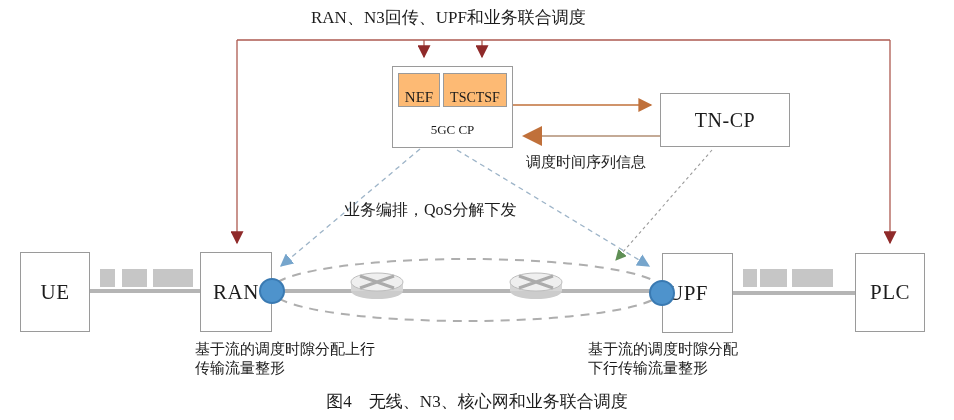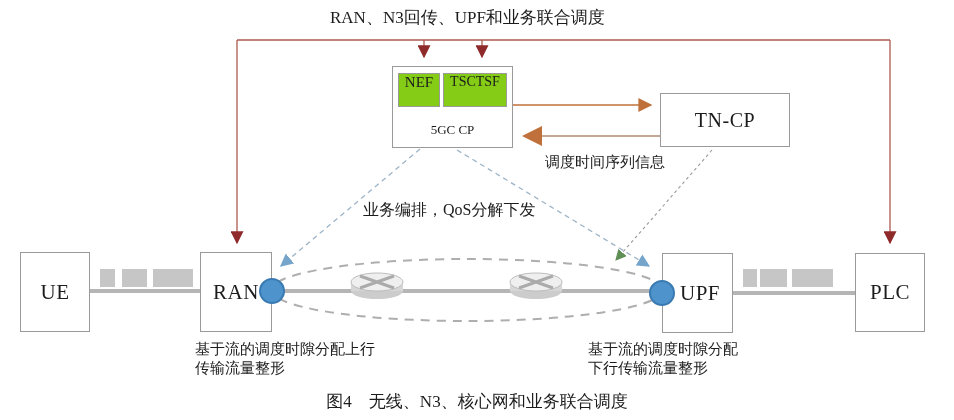--- a/index.html
+++ b/index.html
@@ -9,45 +9,45 @@
     overflow:hidden;
   }
   .layer-svg{position:absolute;left:0;top:0;z-index:3;pointer-events:none;}
   .box{
     position:absolute;background:#ffffff;border:1.5px solid #9a9a9a;
     display:flex;align-items:center;justify-content:center;
     z-index:2;box-sizing:border-box;
   }
   .node-label{font-size:21px;letter-spacing:.5px;}
   .small-node-label{font-size:15px;}
-  .cp-inner{position:absolute;background:#84cc16;border:1.3px solid #9a9a9a;
-    display:flex;align-items:flex-start;justify-content:center;box-sizing:border-box;}
+  .cp-inner{position:absolute;background:#fdba74;border:1.3px solid #9a9a9a;
+    display:flex;align-items:flex-end;justify-content:center;box-sizing:border-box;}
   .cp-title{position:absolute;left:0;right:0;bottom:9px;text-align:center;font-size:13px;}
-  .lbl{position:absolute;z-index:4;white-space:nowrap;margin-left:19px;}
+  .lbl{position:absolute;z-index:4;white-space:nowrap;}
   .lbl-top{font-size:17px;}
   .lbl-edge{font-size:15px;}
   .lbl-orch{font-size:16px;}
   .note{position:absolute;z-index:4;font-size:15px;line-height:19px;}
   .caption{position:absolute;left:0;right:0;top:390px;text-align:center;
     font-size:17px;z-index:4;}
 </style>
 </head>
 <body>
 
 <div class="stage">
 
   <div class="box" style="left:20px;top:252px;width:70px;height:80px;">
     <span class="node-label">UE</span>
   </div>
 
   <div class="box" style="left:200px;top:252px;width:72px;height:80px;">
     <span class="node-label">RAN</span>
   </div>
 
-  <div class="box" style="left:662px;top:253px;width:71px;height:80px;justify-content:flex-end;padding-right:12px;">
+  <div class="box" style="left:662px;top:253px;width:71px;height:80px;justify-content:flex-end;padding-right:24px;">
     <span class="node-label">UPF</span>
   </div>
 
   <div class="box" style="left:855px;top:253px;width:70px;height:79px;">
     <span class="node-label">PLC</span>
   </div>
 
   <div class="box" style="left:392px;top:66px;width:121px;height:82px;">
     <div class="cp-inner small-node-label" style="left:5px;top:6px;width:42px;height:34px;">
       <span>NEF</span>

